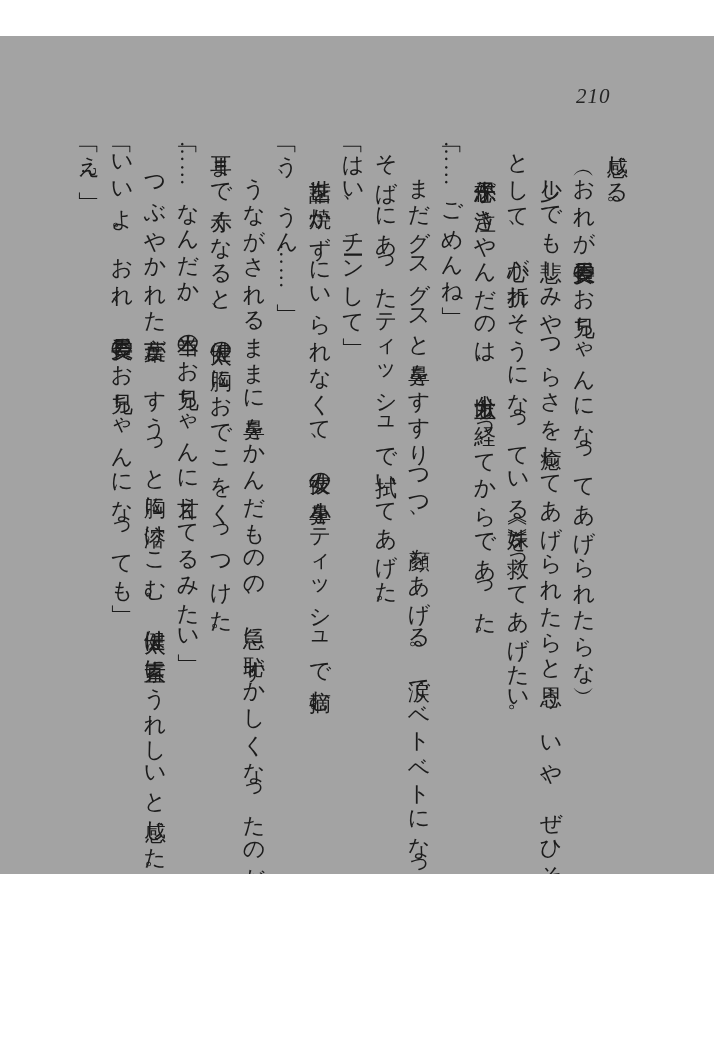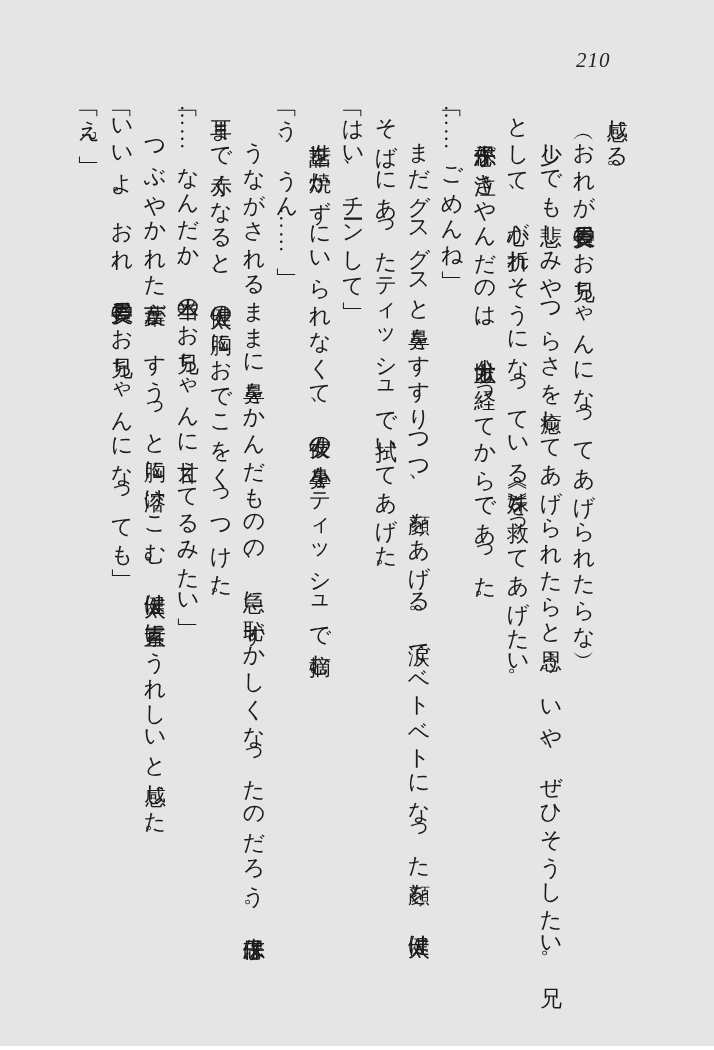--- a/index.html
+++ b/index.html
@@ -1,23 +1,24 @@
 <!DOCTYPE html>
 <html lang="ja"><head>
 <meta charset="utf-8">
 <title>210</title>
 <style>
   html,body{margin:0;padding:0;}
   .book-page{
     position:relative;
     width:714px;
-    height:1046px;
-    background:#e5e5e5;
+    height:838px;
+    background:#a3a3a3;
     overflow:hidden;
     font-family:"Liberation Serif","DejaVu Serif",serif;
+    margin-top:36px;
   }
   .page-number{
     position:absolute;
     top:48px;
     left:576px;
     font-size:21px;
     font-style:italic;
     letter-spacing:1px;
     color:#242424;
   }

